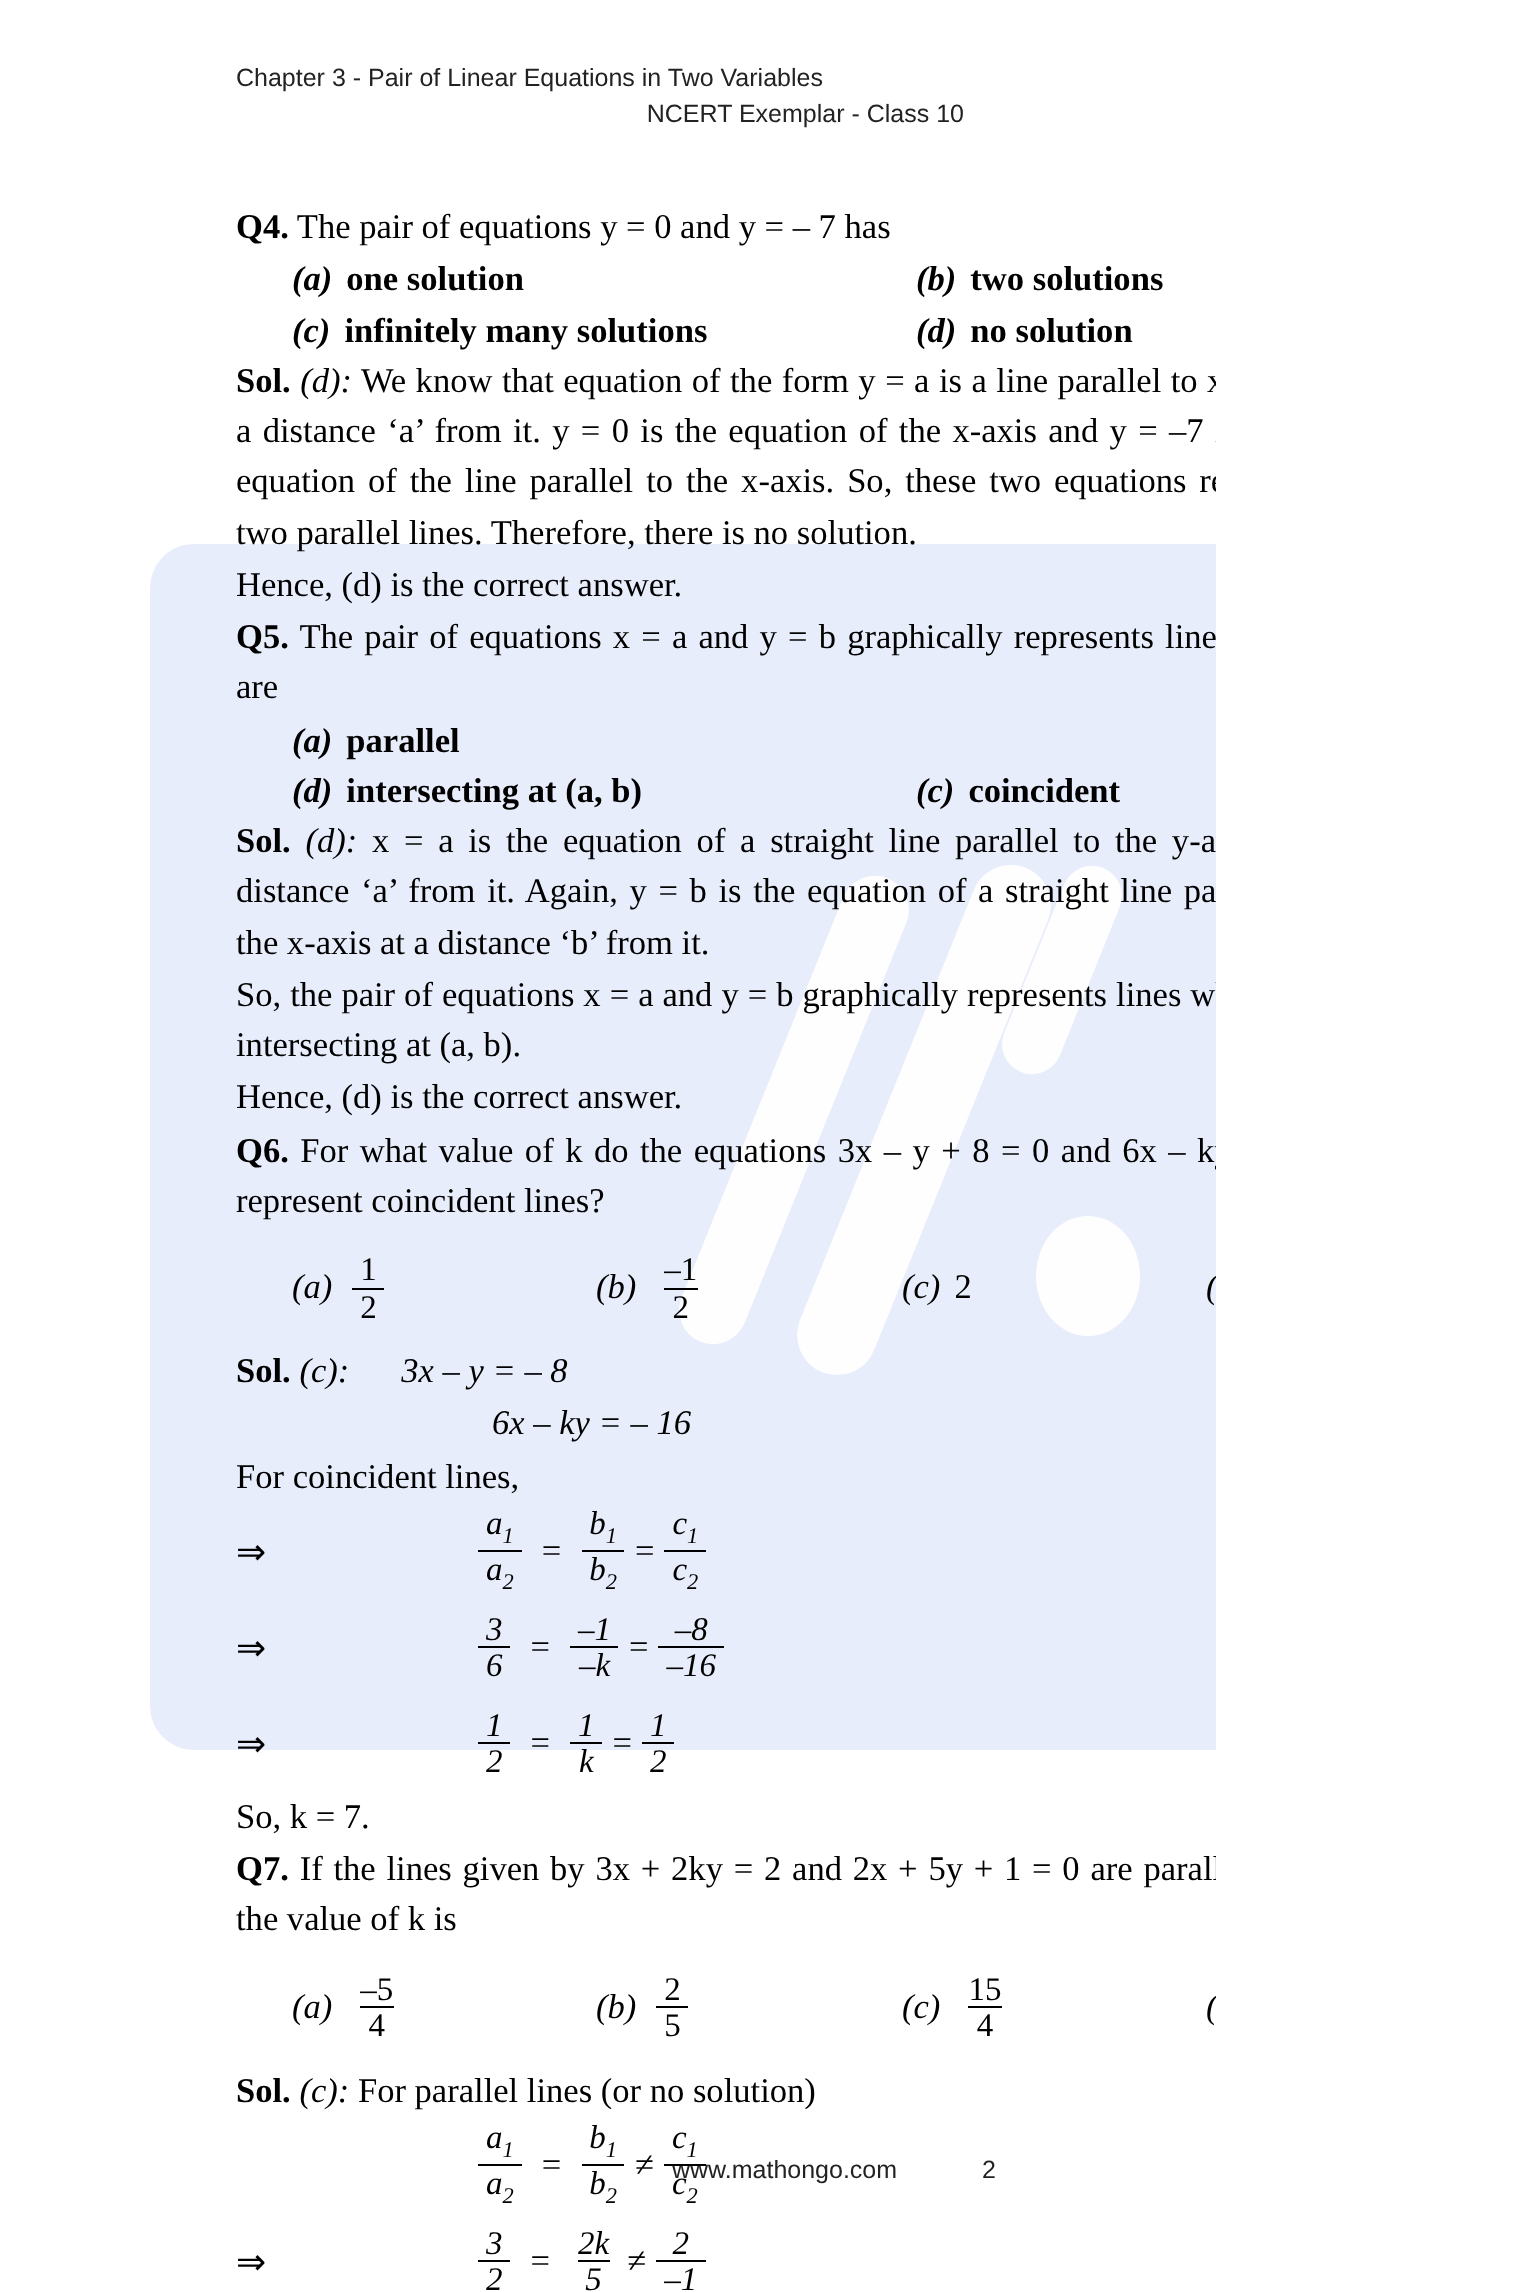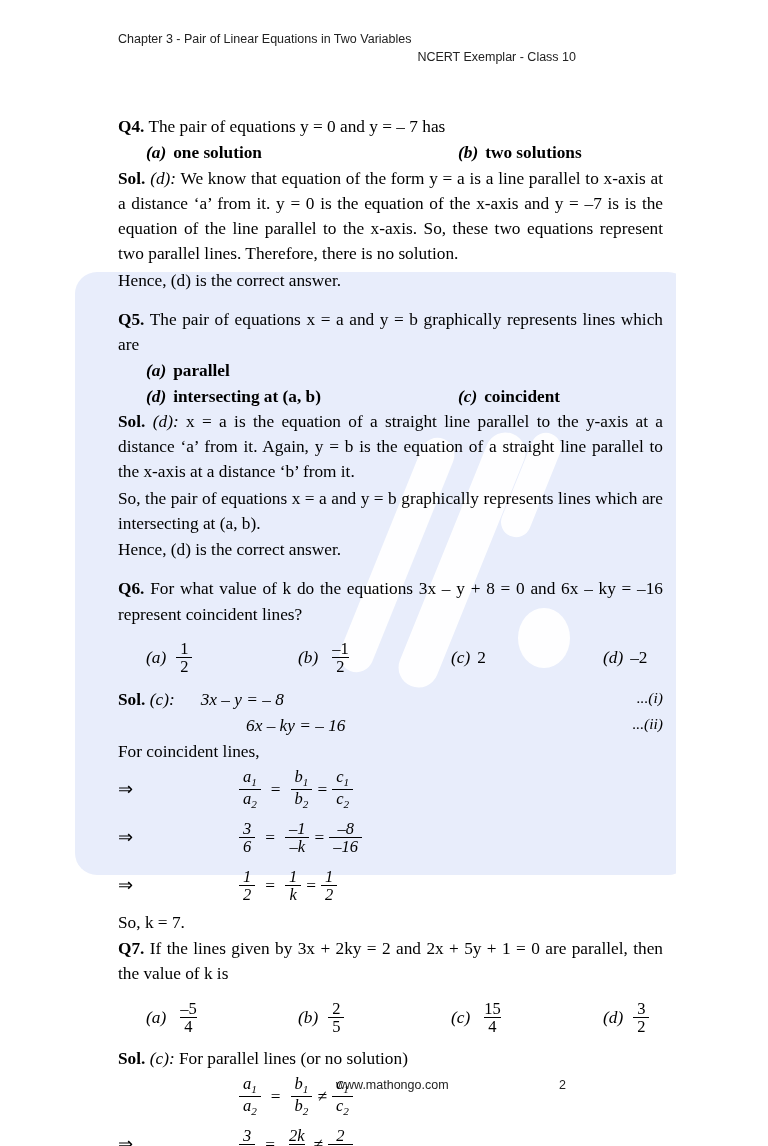--- a/index.html
+++ b/index.html
@@ -2,21 +2,21 @@
 <html><head>
 <meta charset="utf-8">
 <style>
   html, body {
     margin: 0;
     padding: 0;
     background: #ffffff;
   }
   .page {
     position: relative;
-    width: 676px;
+    width: 608px;
     height: 1146px;
     background: #ffffff;
     overflow: hidden;
     font-family: "Liberation Serif", serif;
     color: #000000;
   }
 
   
   .header {
     position: absolute;
@@ -29,21 +29,21 @@
     color: #222;
     line-height: 1.55;
   }
   .header .chap {
     position: absolute;
     left: 0; top: 0;
     width: 300px;
   }
   .header .book {
     position: absolute;
-    right: 0;
+    right: 26px;
     top: 18px;
     white-space: nowrap;
   }
 
   
   .hl-band {
     position: absolute;
     left: 75px;
     top: 272px;
     width: 615px;
@@ -86,21 +86,21 @@
     position: absolute;
     left: 118px;
     top: 100px;
     width: 545px;
     z-index: 2;
     font-size: 17.3px;
     line-height: 1.46;
   }
   .para { margin: 0 0 1px 0; text-align: left; }
   .para.just { text-align: justify; text-align-last: left; }
-  .qhead { margin-top: 14px; }
+  .qhead { margin-top: 1px; }
   b { font-weight: bold; }
   .it { font-style: italic; }
 
   
   .opts2 {
     display: grid;
     grid-template-columns: 312px auto;
     margin: 0 0 0 28px;
     font-weight: bold;
   }
@@ -213,20 +213,28 @@
       <span>The pair of equations y = 0 and y = – 7 has</span>
     </p>
     <div class="opts2">
       <div class="cell">
         <span class="olab">(a)</span><span>one solution</span>
       </div>
       <div class="cell">
         <span class="olab">(b)</span><span>two solutions</span>
       </div>
     </div>
+    <div class="opts2">
+      <div class="cell">
+        <span class="olab">(c)</span><span>infinitely many solutions</span>
+      </div>
+      <div class="cell">
+        <span class="olab">(d)</span><span>no solution</span>
+      </div>
+    </div>
     <p class="para just">
       <b>Sol.</b>
       <span class="it">(d):</span>
       <span>We know that equation of the form y = a is a line parallel to x-axis at a distance ‘a’ from it. y = 0 is the equation of the x-axis and y = –7 is is the equation of the line parallel to the x-axis. So, these two equations represent two parallel lines. Therefore, there is no solution.</span>
     </p>
     <p class="para">Hence, (d) is the correct answer.</p>
 
     <p class="para just qhead">
       <b>Q5.</b>
       <span>The pair of equations x = a and y = b graphically represents lines which are</span>

